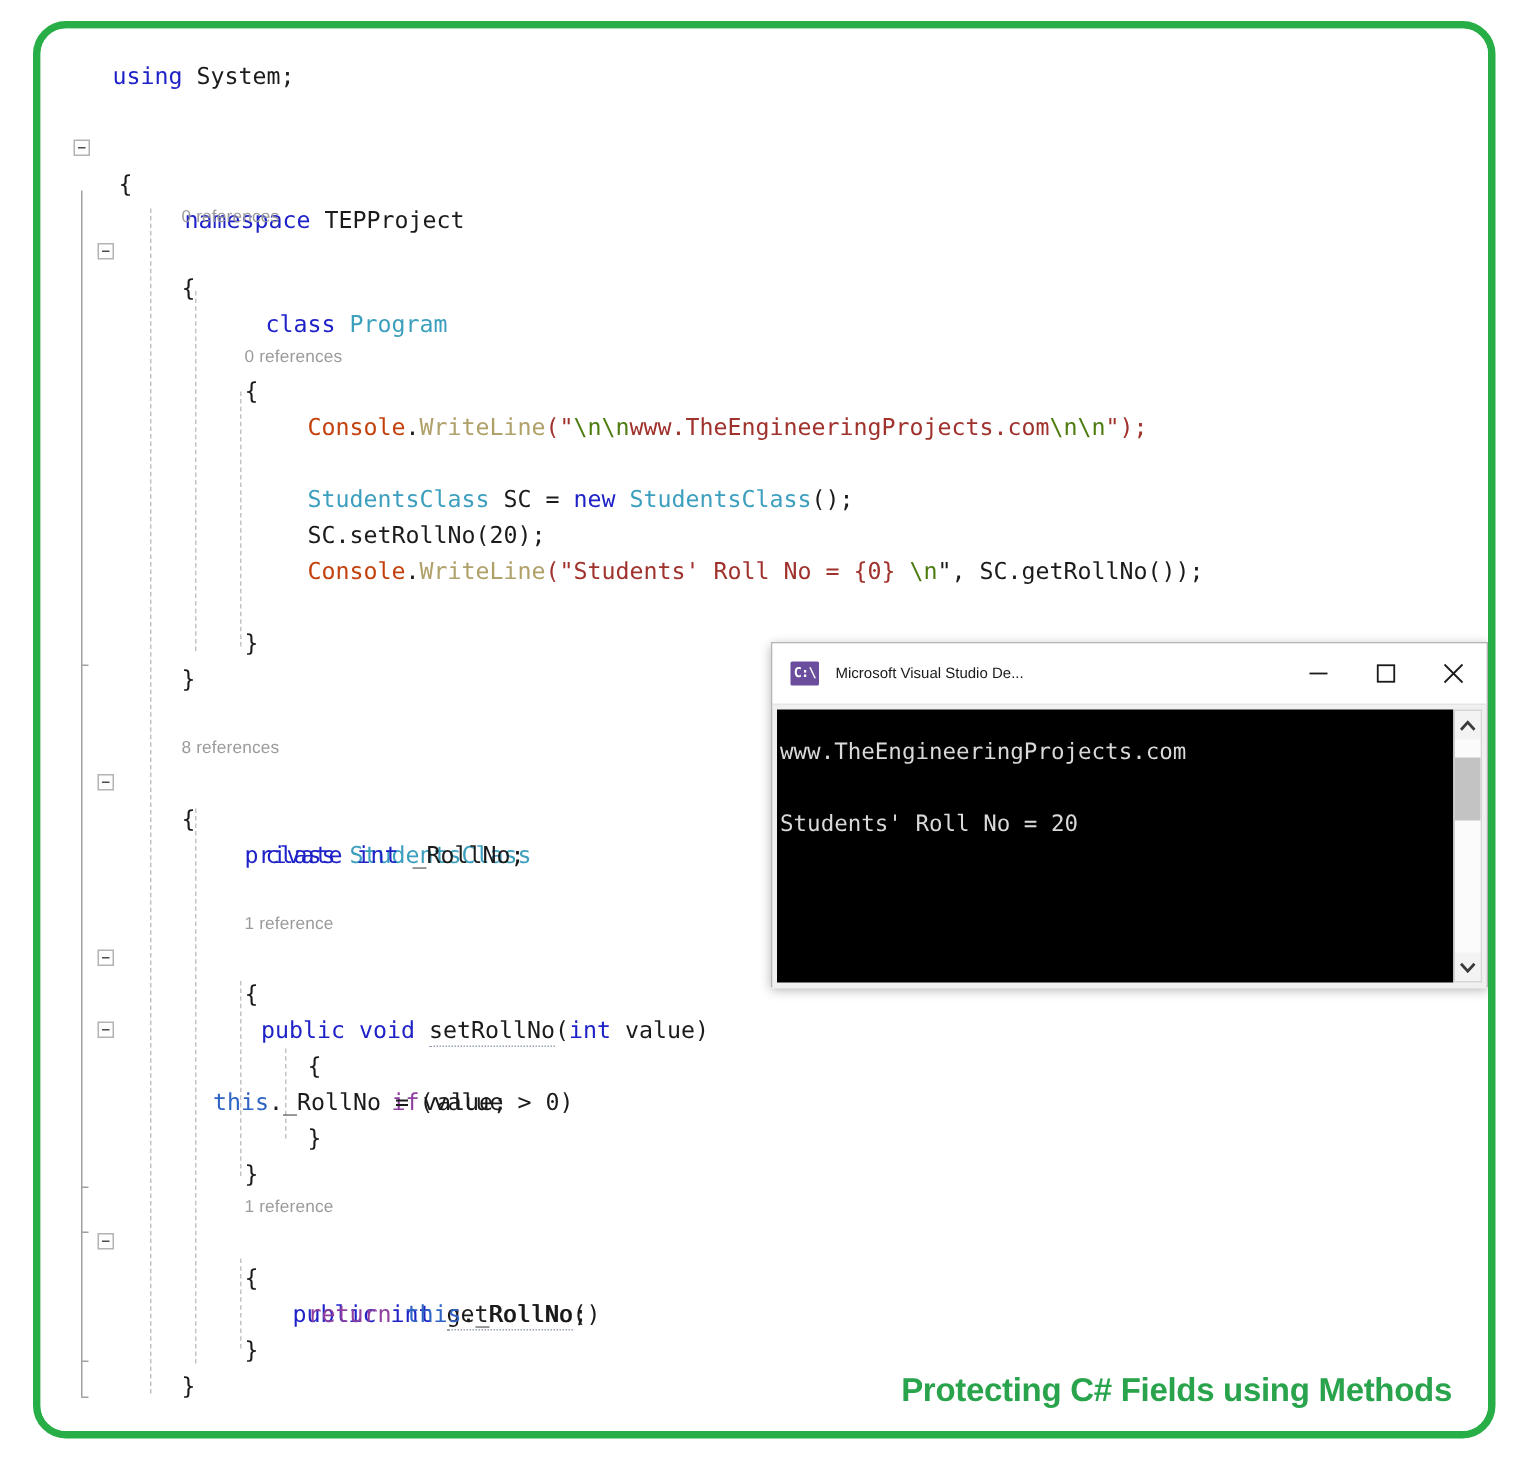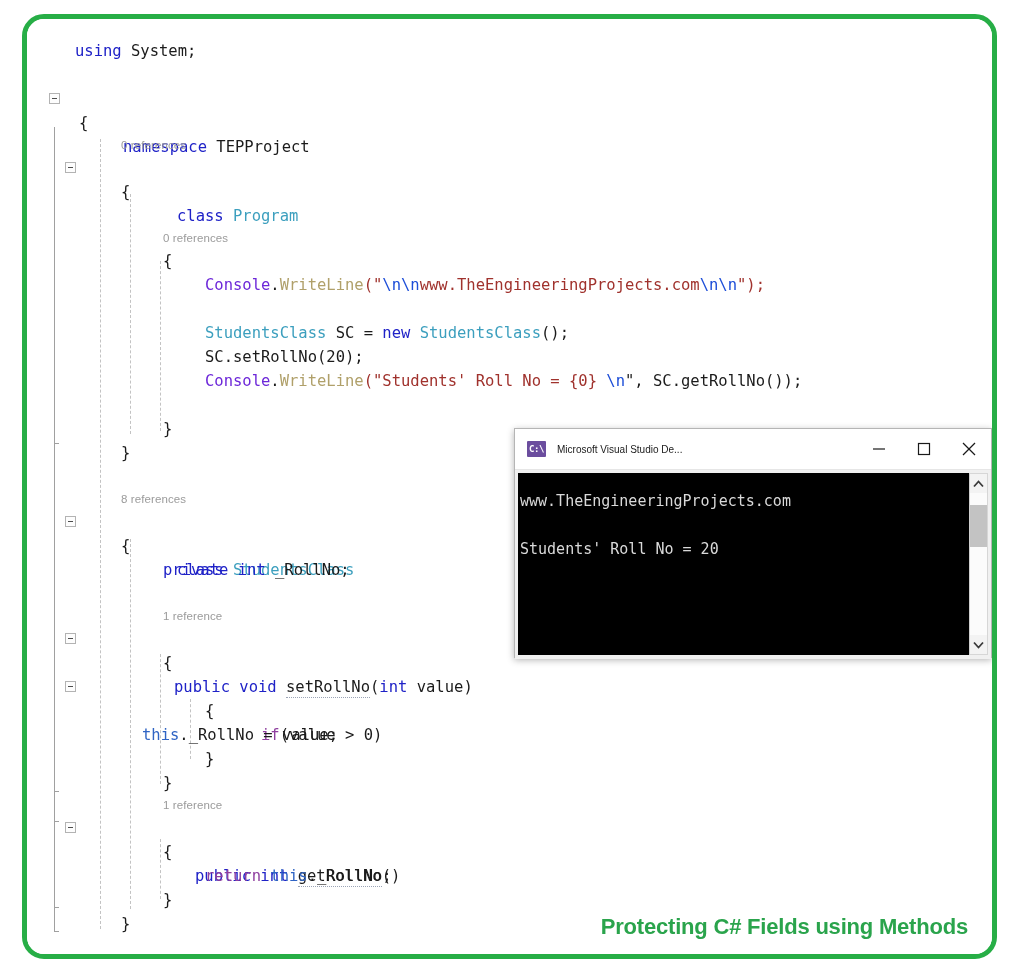--- a/index.html
+++ b/index.html
@@ -93,23 +93,23 @@
     position: absolute;
     height: 1px;
     width: 5px;
     background: #a0a0a0;
   }
 
   
   .kw   { color: #1f22c7; }           
   .typ  { color: #3c9fbe; }           
   .str  { color: #a0322d; }           
-  .esc  { color: #1d4ed8; }           
+  .esc  { color: #4d7c0f; }           
   .mth  { color: #b0a06a; }           
-  .cls  { color: #6d28d9; }           
+  .cls  { color: #c2410c; }           
   .pln  { color: #1b1b1b; }
   .ctl  { color: #8f3f9f; }
   .gray { color: #9b9b9b; }
   .squiggle {
     border-bottom: 1px dotted #9aa3b5;
     padding-bottom: 1px;
   }
 
   
   #console-window {

